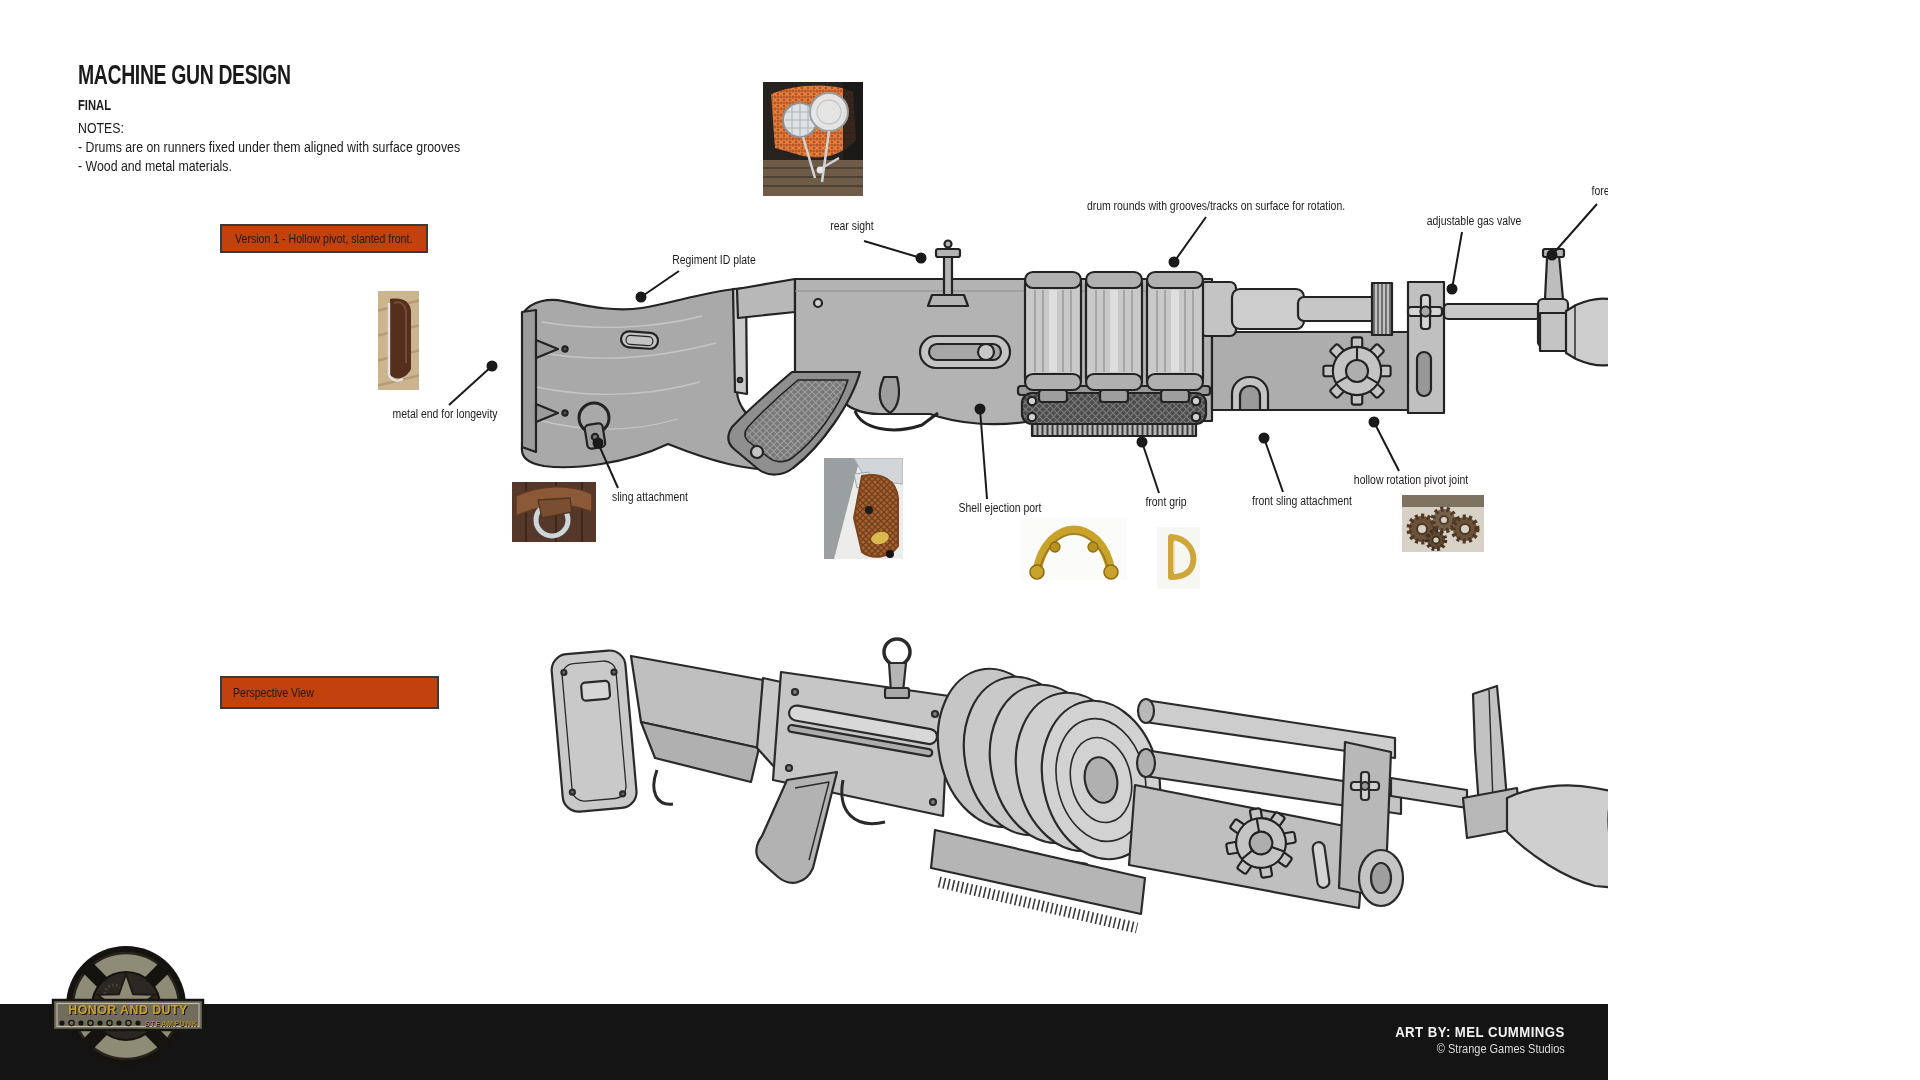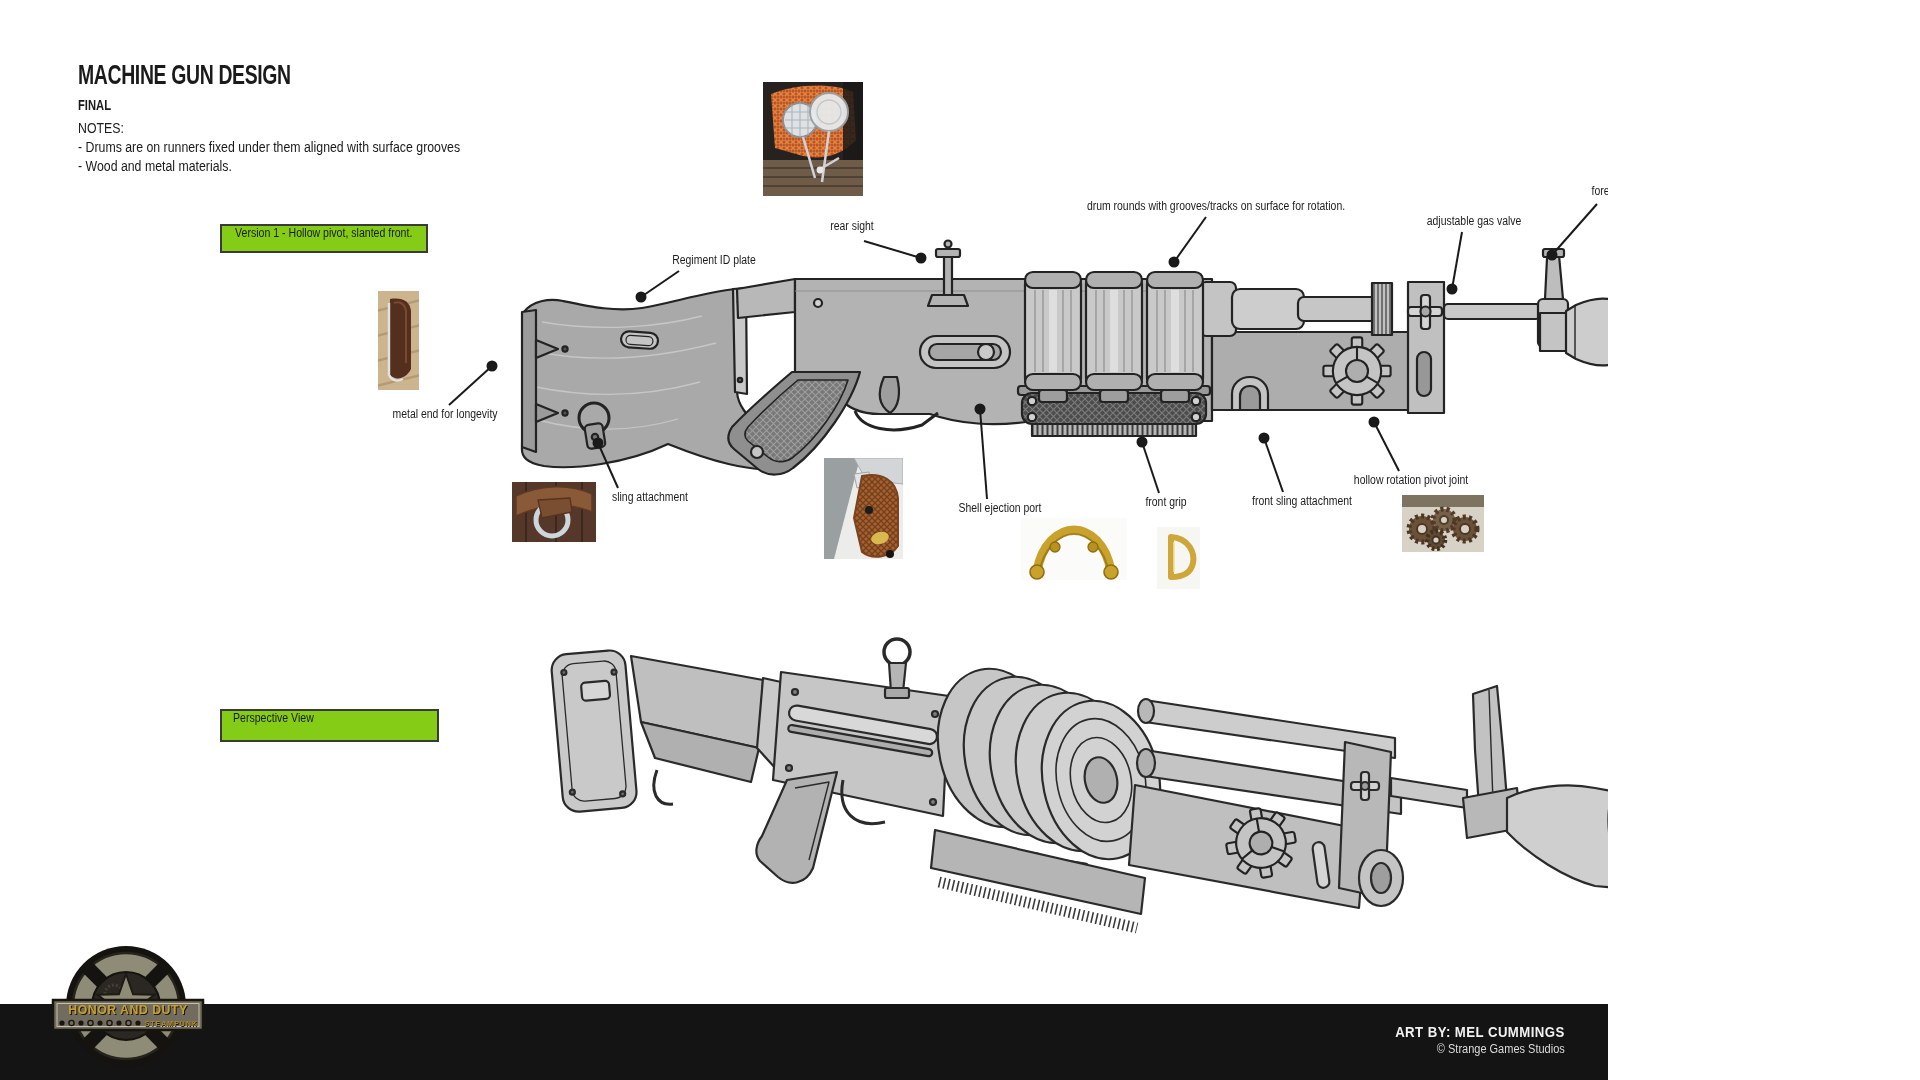--- a/index.html
+++ b/index.html
@@ -6,26 +6,26 @@
   .canvas{position:relative;width:1608px;height:1080px;background:#ffffff;overflow:hidden;
           font-family:"Liberation Sans",sans-serif;color:#1a1a1a;}
   .art{position:absolute;left:0;top:0;width:1920px;height:1080px;pointer-events:none;}
   .bottom-bar{position:absolute;left:0;top:1004px;width:1920px;height:76px;background:#141414;}
   .hdr-title{position:absolute;left:78px;top:60px;font-size:27px;font-weight:bold;letter-spacing:-.5px;
              transform:scaleX(.72);transform-origin:left top;white-space:nowrap;}
   .hdr-final{position:absolute;left:78px;top:97px;font-size:14px;font-weight:bold;
              transform:scaleX(.8);transform-origin:left top;}
   .hdr-notes{position:absolute;left:78px;top:119px;font-size:14px;line-height:19px;
              transform:scaleX(.88);transform-origin:left top;white-space:nowrap;}
-  .labelbox{position:absolute;left:220px;width:204px;border:2px solid #3a3a3a;background:#84cc16;
-            display:flex;align-items:flex-start;font-size:12px;white-space:nowrap;}
+  .labelbox{position:absolute;left:220px;width:204px;border:2px solid #3a3a3a;background:#c2410c;
+            display:flex;align-items:center;font-size:12px;white-space:nowrap;}
   .labelbox span{transform:scaleX(.88);transform-origin:left center;}
   .vbox{top:224px;height:25px;justify-content:center;}
   .vbox span{transform-origin:center;}
-  .pbox{top:709px;height:29px;padding-left:11px;}
+  .pbox{top:676px;height:29px;padding-left:11px;}
   .callout{position:absolute;font-size:12px;color:#1c1c1c;white-space:nowrap;
            transform:translateX(-50%) scaleX(.87);}
   .credits{position:absolute;right:43px;top:1023px;text-align:right;color:#fff;
            transform:scaleX(.88);transform-origin:100% 0;}
   .credits .l1{font-size:15px;font-weight:bold;letter-spacing:.5px;color:#f2f2f2;}
   .credits .l2{font-size:12.5px;color:#dcdcdc;margin-top:2px;font-weight:normal;}
   .logo-t1{position:absolute;left:56px;top:1002px;width:144px;text-align:center;font-size:13px;
            font-weight:bold;color:#c8a02e;letter-spacing:.5px;transform:scaleX(.95);
            text-shadow:1px 1px 0 #17150f;}
   .logo-t2{position:absolute;left:120px;top:1019.5px;width:78px;text-align:right;font-size:7px;

